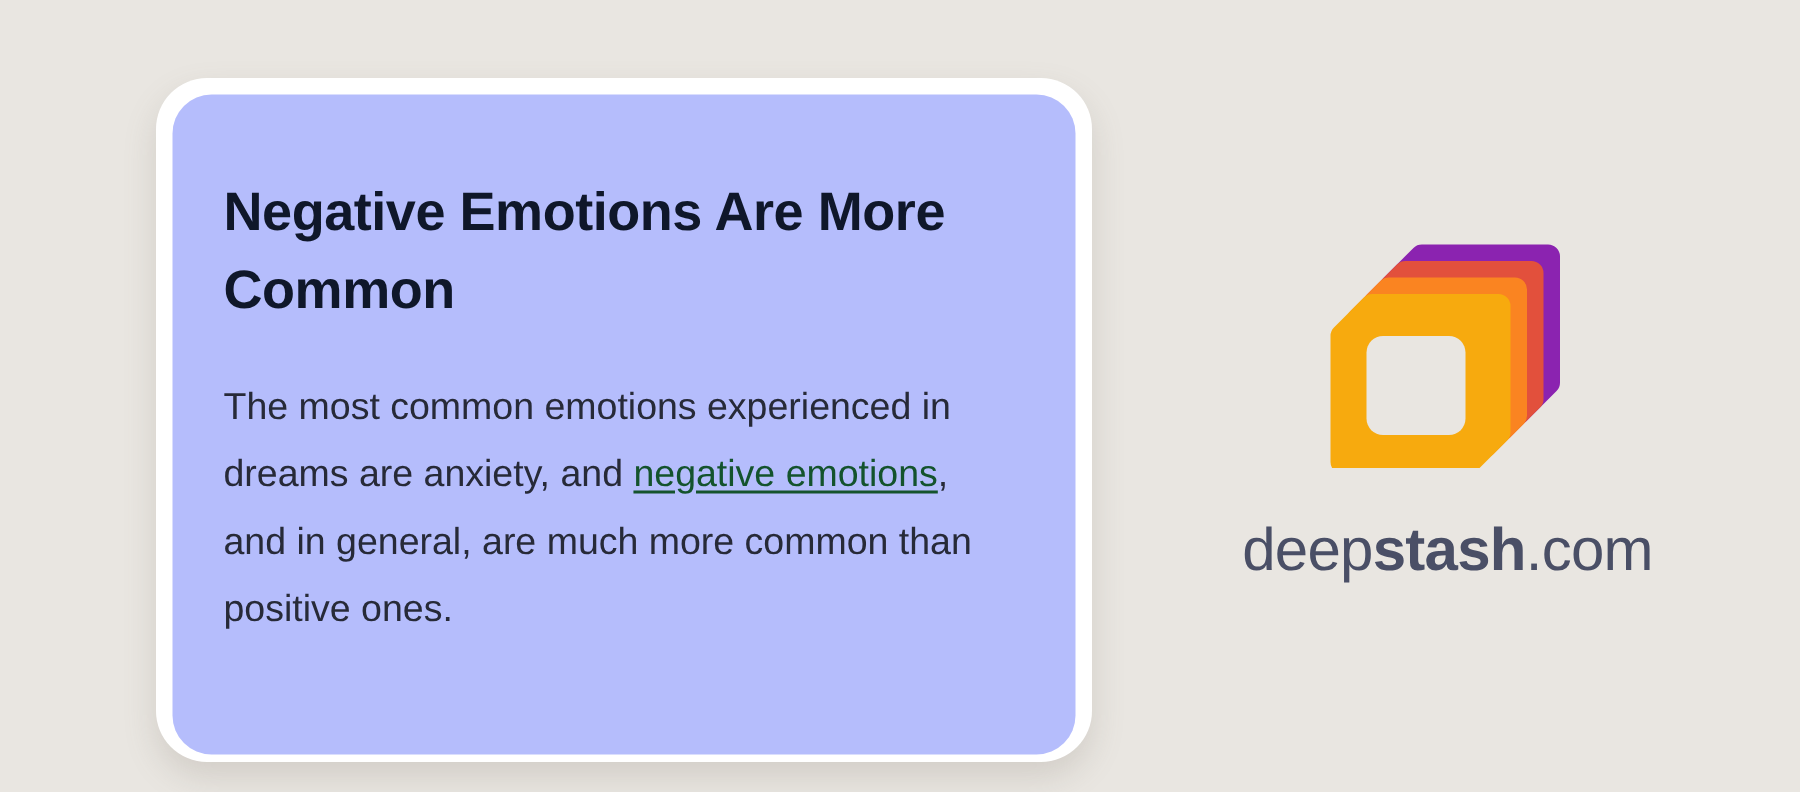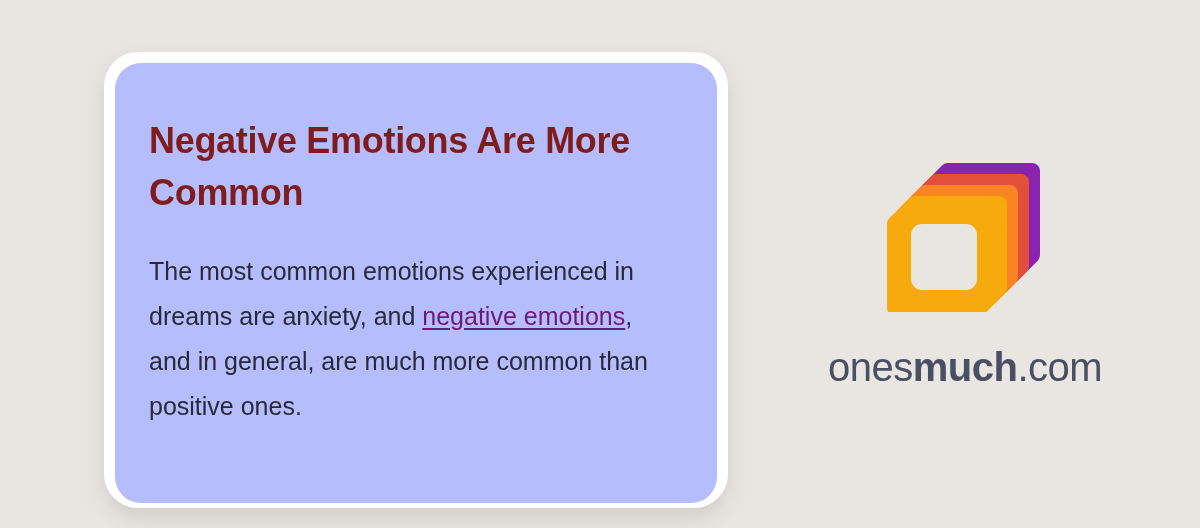--- a/index.html
+++ b/index.html
@@ -54,38 +54,38 @@
     box-sizing: border-box;
     padding: 52px 38px 0 34px;
   }
 
   .card-title {
     margin: 0;
     font-size: 36px;
     line-height: 52px;
     font-weight: bold;
     letter-spacing: -0.3px;
-    color: #7f1d1d;
+    color: #0f172a;
     max-width: 500px;
   }
 
   .card-body {
     margin: 0;
     padding-top: 30px;
     font-size: 25px;
     line-height: 45px;
     font-weight: normal;
     color: #272a38;
     max-width: 540px;
   }
 
   .card-body .linkword {
     text-decoration: underline;
     text-underline-offset: 3px;
-    color: #701a75;
+    color: #14532d;
   }
 
   
   .brand {
     position: absolute;
     left: 790px;
     top: 160px;
     width: 350px;
     height: 230px;
     display: flex;
@@ -135,16 +135,16 @@
 
       <path fill="#e2503c" d="M52 14 h84 a8 8 0 0 1 8 8 v84 a8 8 0 0 1 -2.3 5.7 l-20 20 a8 8 0 0 1 -5.7 2.3 h-84 a8 8 0 0 1 -8 -8 v-84 a8 8 0 0 1 2.3 -5.7 l20 -20 A8 8 0 0 1 52 14 Z"></path>
 
       <path fill="#fa8421" d="M41 25 h84 a8 8 0 0 1 8 8 v84 a8 8 0 0 1 -2.3 5.7 l-20 20 a8 8 0 0 1 -5.7 2.3 h-84 a8 8 0 0 1 -8 -8 v-84 a8 8 0 0 1 2.3 -5.7 l20 -20 A8 8 0 0 1 41 25 Z"></path>
 
       <path fill="#f7aa0e" d="M30 36 h84 a8 8 0 0 1 8 8 v84 a8 8 0 0 1 -2.3 5.7 l-20 20 a8 8 0 0 1 -5.7 2.3 h-84 a8 8 0 0 1 -8 -8 v-84 a8 8 0 0 1 2.3 -5.7 l20 -20 A8 8 0 0 1 30 36 Z"></path>
 
       <rect fill="#e9e6e1" x="26" y="64" width="66" height="66" rx="11" ry="11"></rect>
     </svg>
 
-    <div class="brand-text"><span class="b-light">ones</span><span class="b-bold">much</span><span class="b-tld">.com</span></div>
+    <div class="brand-text"><span class="b-light">deep</span><span class="b-bold">stash</span><span class="b-tld">.com</span></div>
   </div>
 
 </div>
 
 </body></html>

